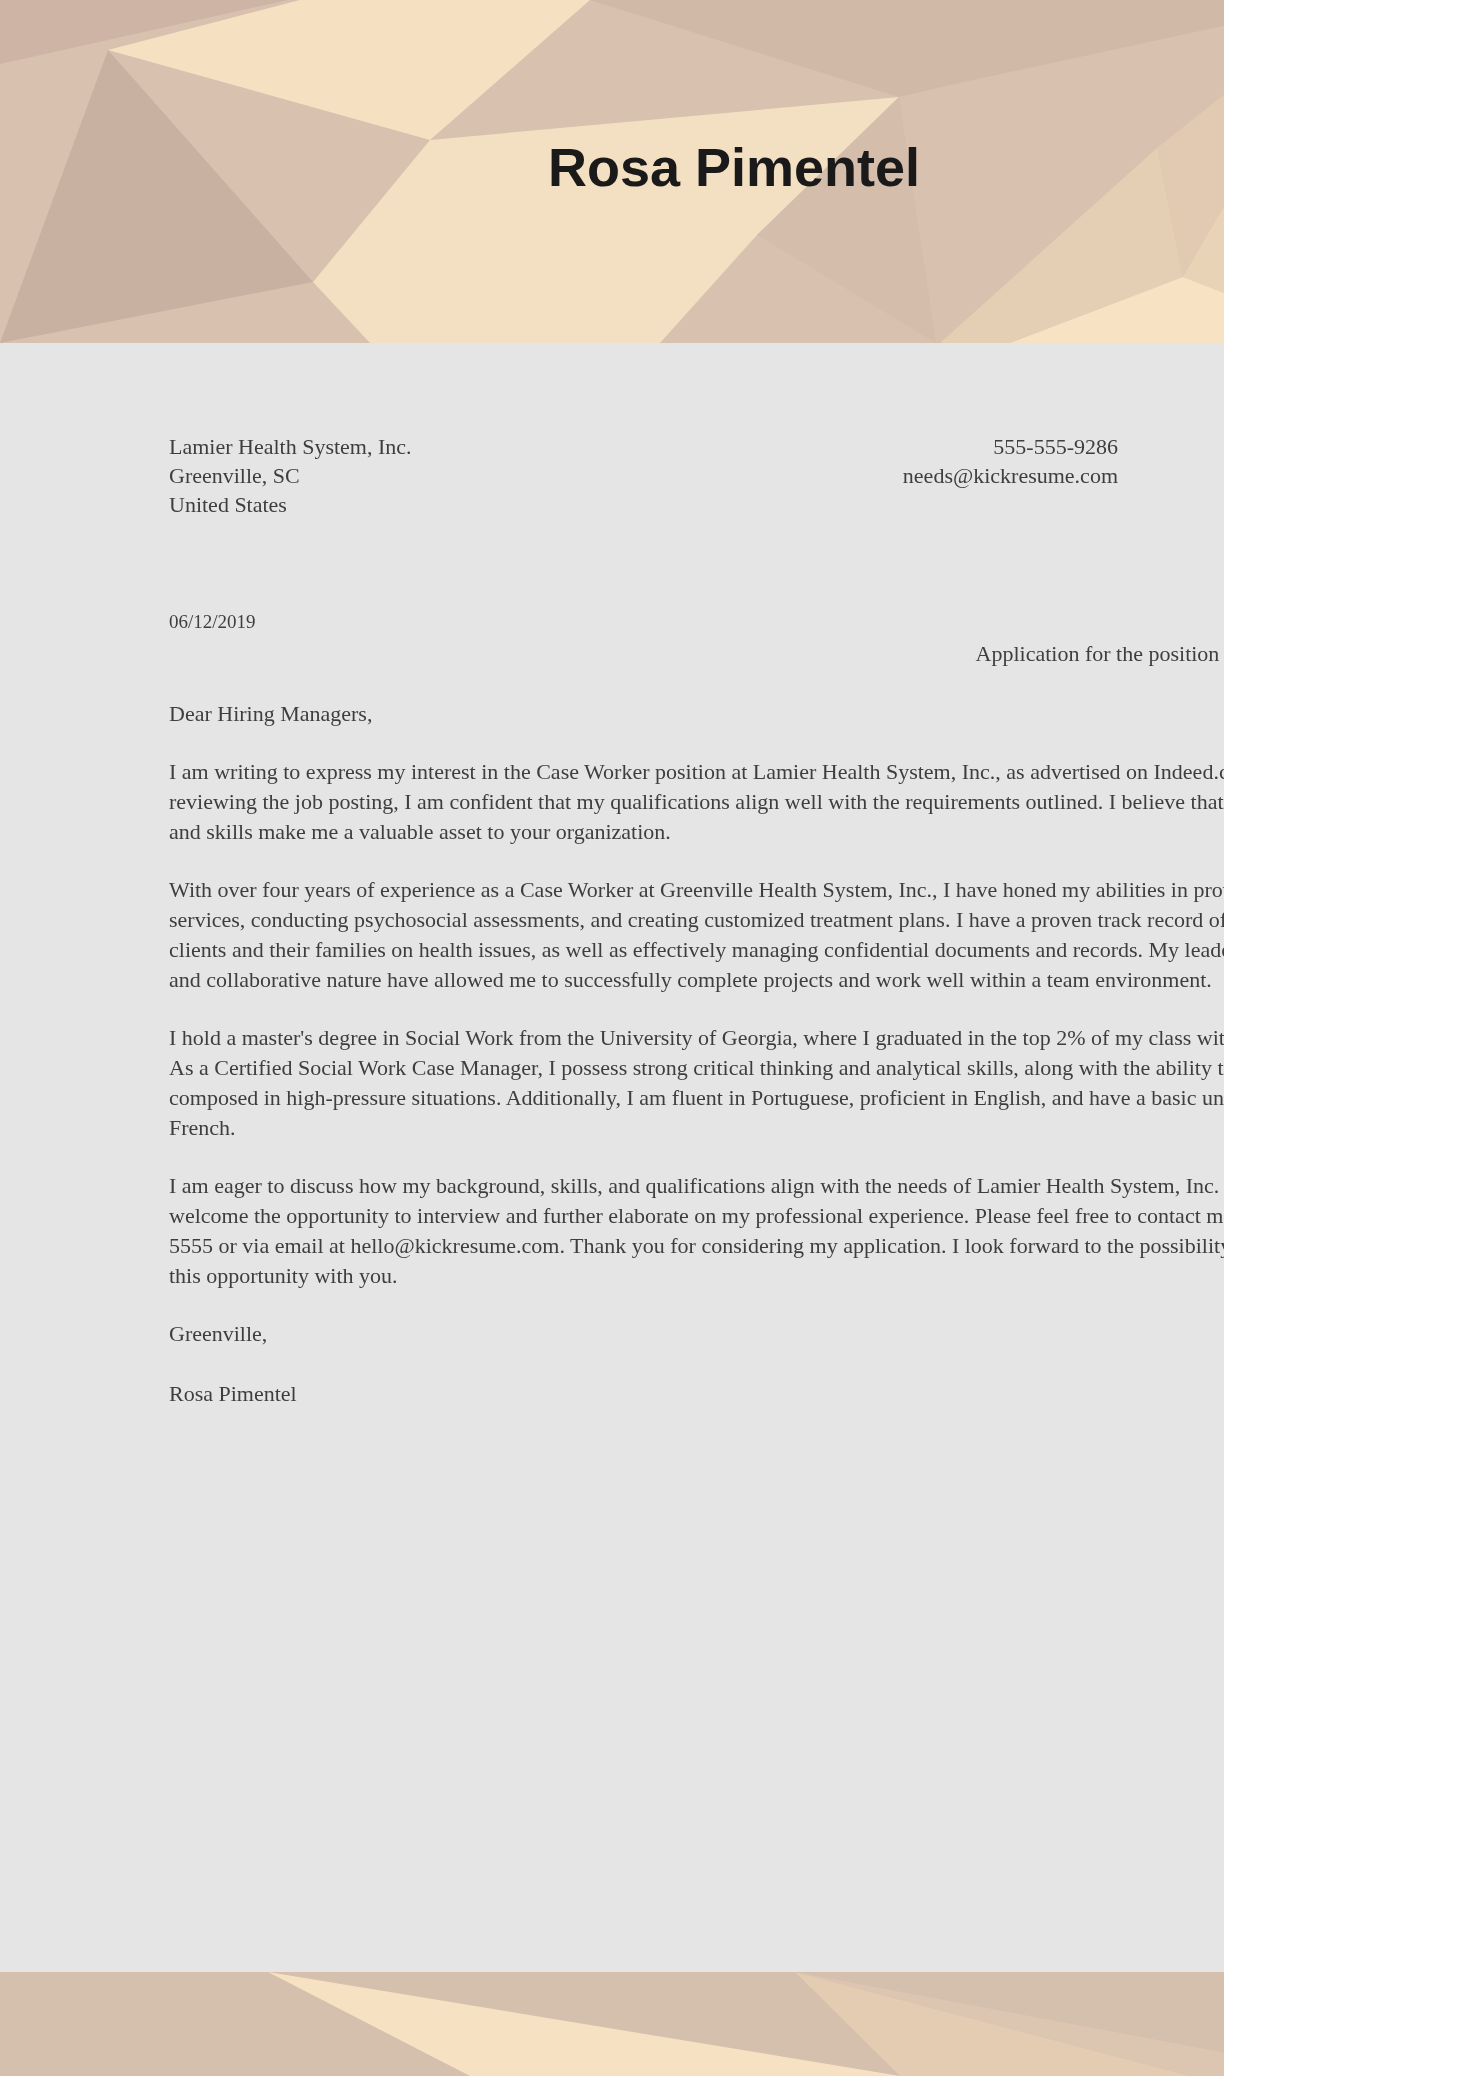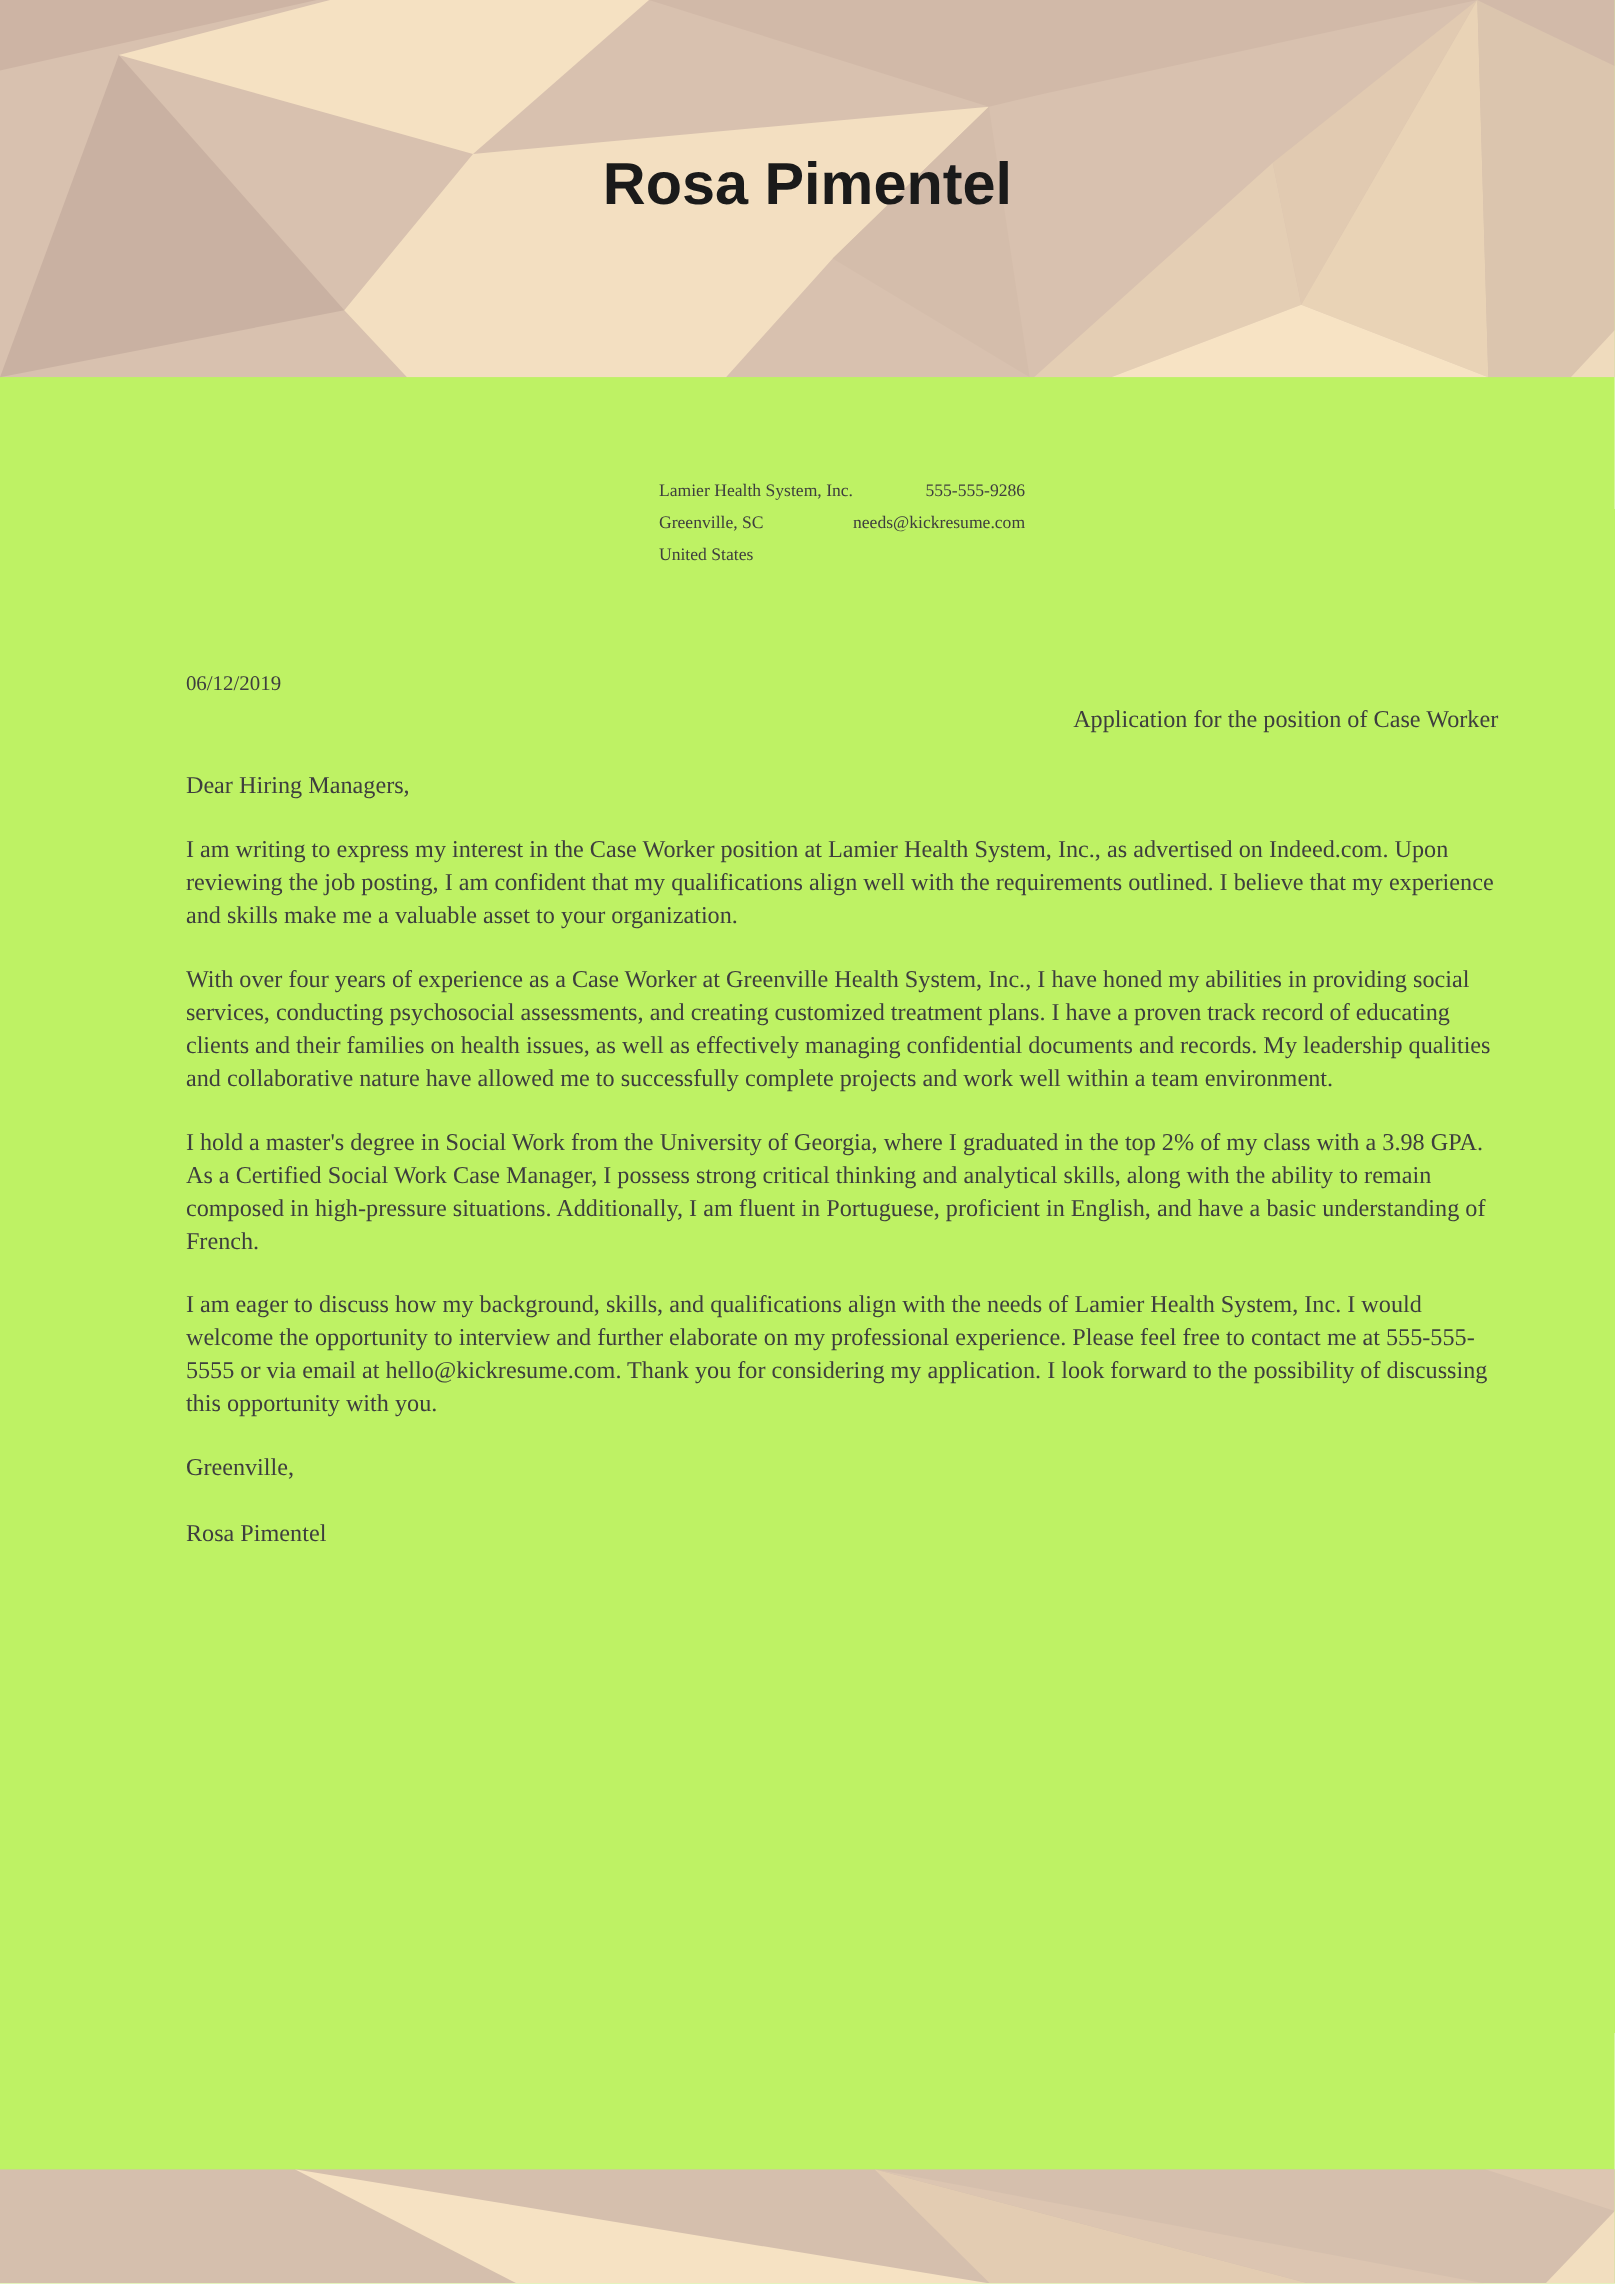--- a/index.html
+++ b/index.html
@@ -1,20 +1,20 @@
 <!DOCTYPE html>
 <html><head>
 <meta charset="utf-8">
 <style>
   html, body { margin: 0; padding: 0; background: #ffffff; }
   .page {
     position: relative;
-    width: 1468px;
+    width: 1224px;
     height: 2076px;
-    background: #bef264;
+    background: #e5e5e5;
     font-family: "Liberation Serif", serif;
     color: #3e3e3e;
     overflow: hidden;
   }
   .header {
     position: absolute;
     top: 0; left: 0;
     width: 1468px; height: 343px;
   }
   .header svg, .footer svg { display: block; width: 100%; height: 100%; }
@@ -30,22 +30,22 @@
     line-height: 58px;
     color: #1a1a1a;
     letter-spacing: 0px;
   }
   .addr-row {
     position: absolute;
     top: 432px;
     left: 169px;
     right: 106px;
     display: flex;
-    justify-content: center;
-    font-size: 16px;
+    justify-content: space-between;
+    font-size: 22px;
     line-height: 29px;
   }
   .recipient { text-align: left; }
   .contact   { text-align: right; }
   .letter-body {
     position: absolute;
     top: 609px;
     left: 169px;
     width: 1193px;
     font-size: 22px;

